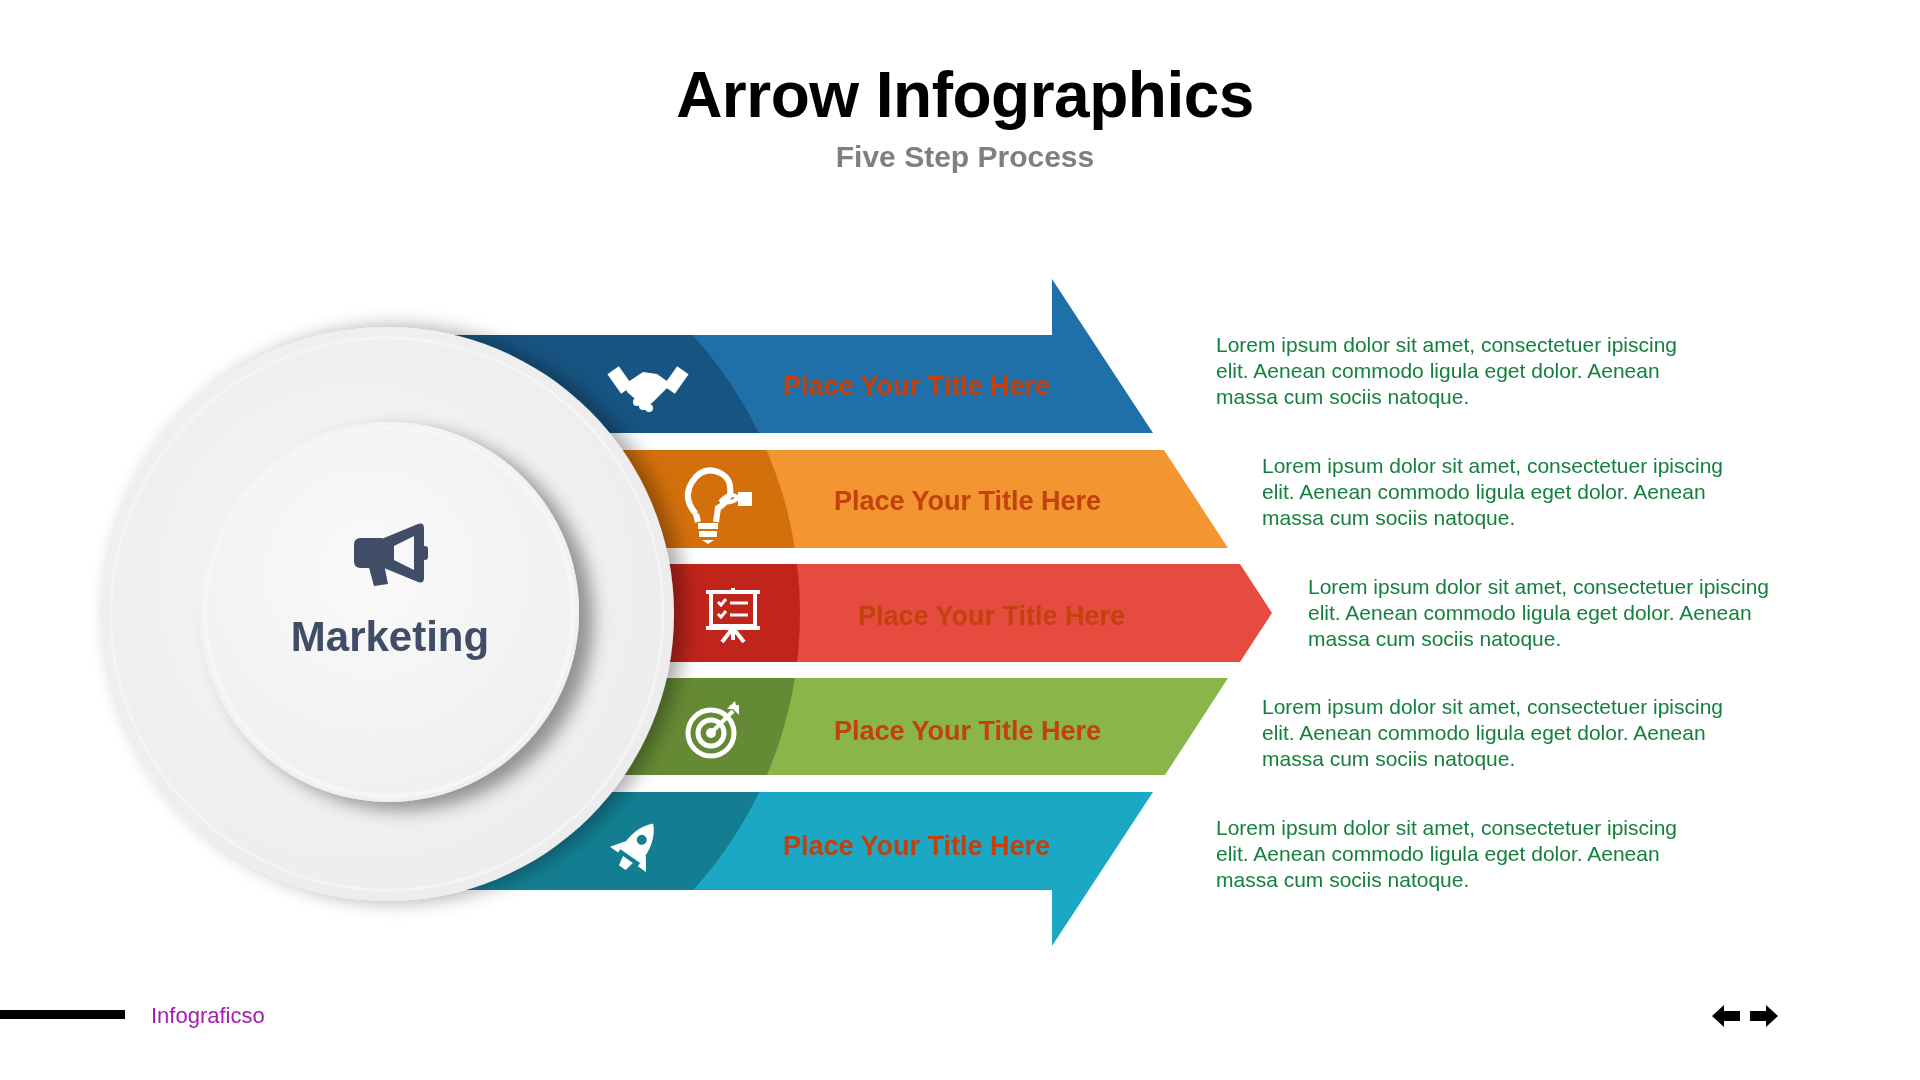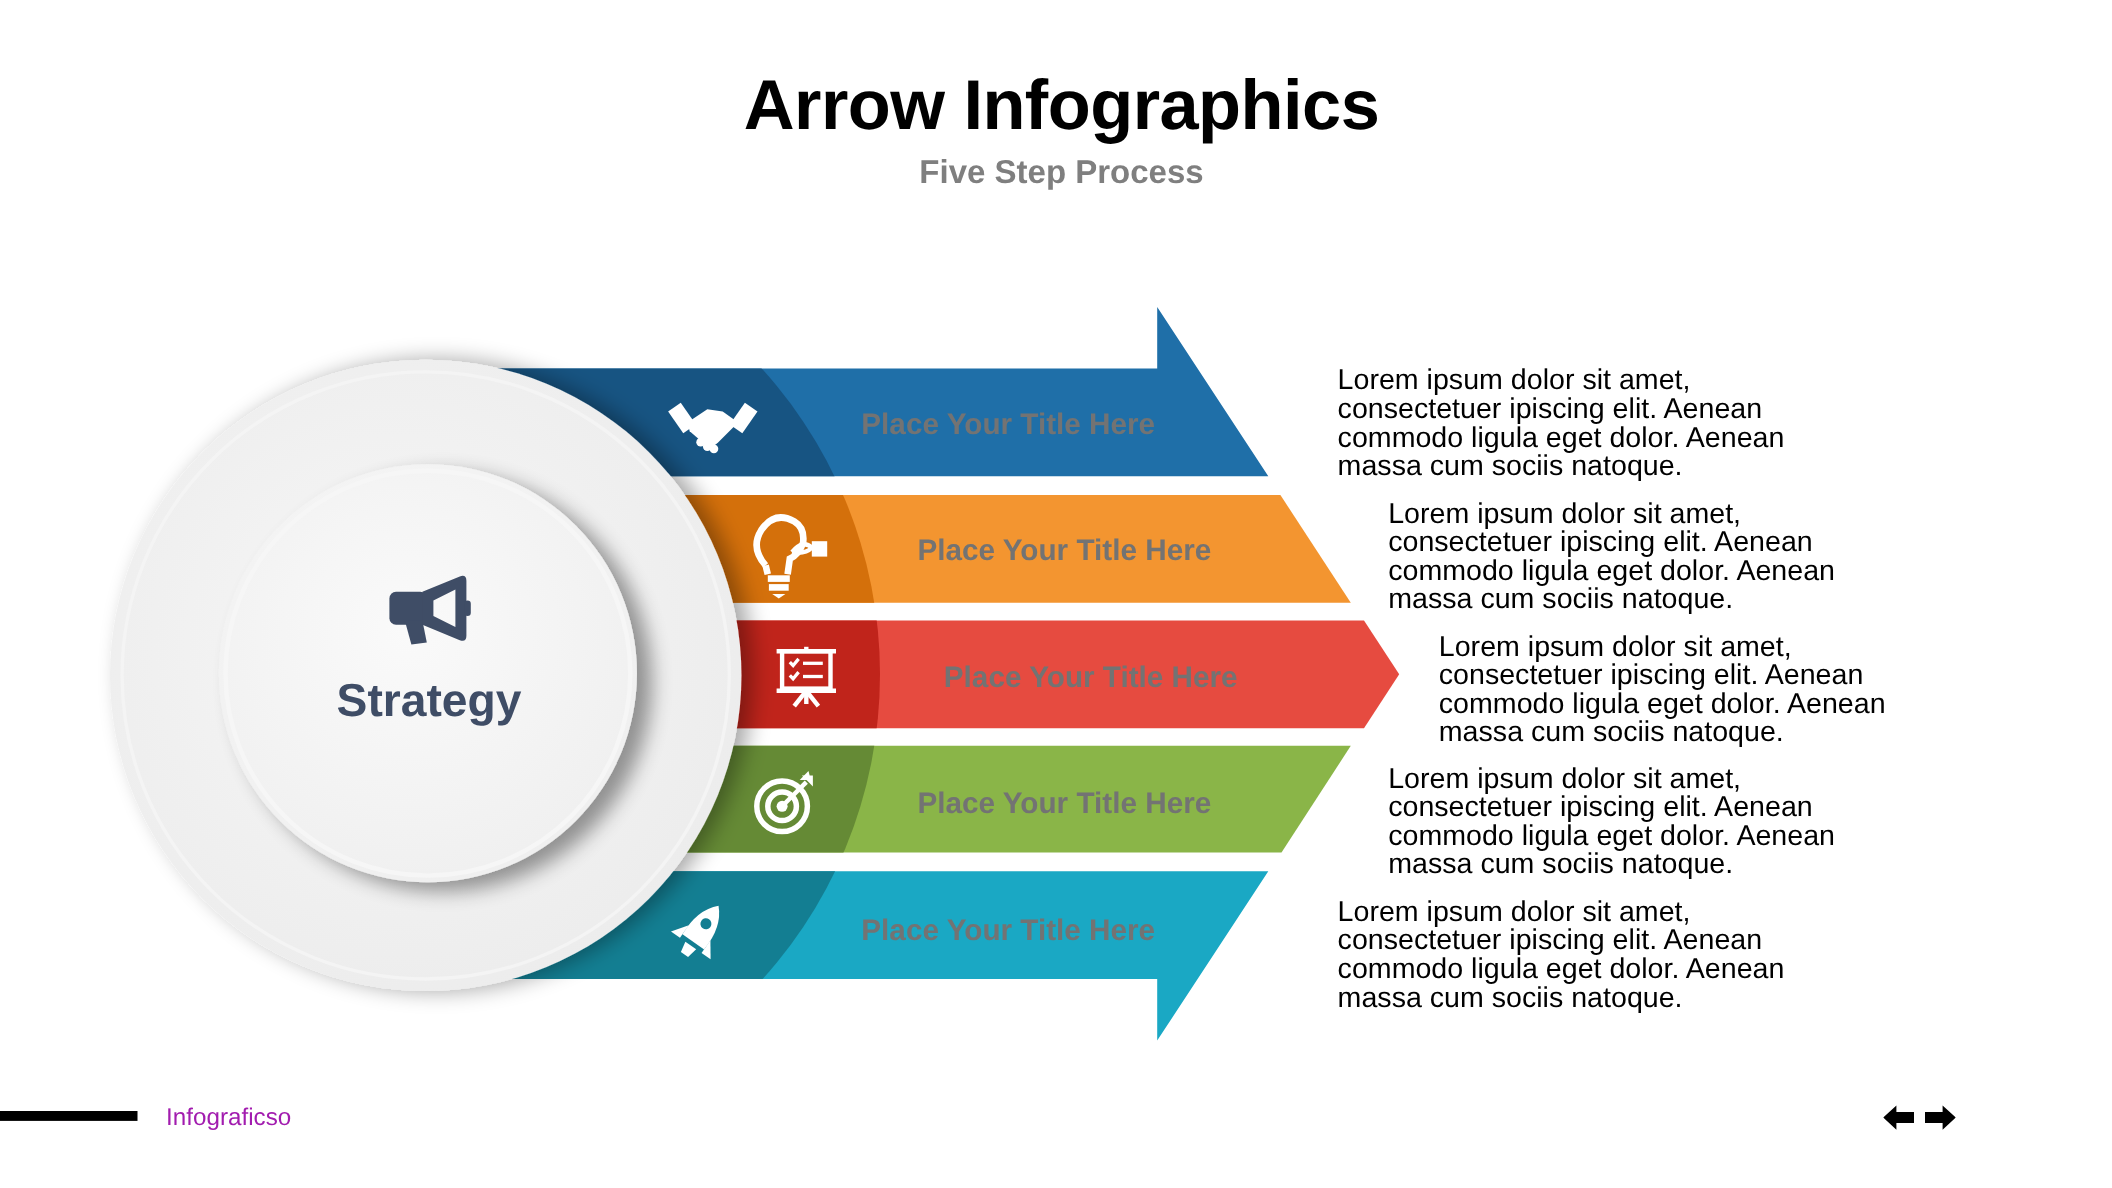--- a/index.html
+++ b/index.html
@@ -3,23 +3,23 @@
 <meta charset="utf-8">
 <style>
   html, body { margin:0; padding:0; background:#ffffff; }
   body { width:1920px; height:1080px; position:relative; overflow:hidden;
          font-family:"Liberation Sans", "DejaVu Sans", sans-serif; }
   .title { position:absolute; left:0; width:1930px; top:58px; text-align:center;
            font-size:64px; font-weight:bold; color:#000; letter-spacing:-0.5px; }
   .subtitle { position:absolute; left:0; width:1930px; top:140px; text-align:center;
               font-size:30px; font-weight:bold; color:#7f7f7f; }
   svg.art { position:absolute; left:0; top:0; }
-  .bar-label { position:absolute; color:#737373; font-size:27px; font-weight:bold;
+  .bar-label { position:absolute; color:#c2410c; font-size:27px; font-weight:bold;
                white-space:nowrap; transform:translateY(-50%); }
-  .desc { position:absolute; width:470px; color:#000000; font-size:26px; line-height:26px; }
+  .desc { position:absolute; width:470px; color:#15803d; font-size:21px; line-height:26px; }
   .center-text { position:absolute; left:230px; width:320px; top:612px; text-align:center;
                  color:#3f4d66; font-size:42px; font-weight:bold; line-height:50px; }
   .footer-line { position:absolute; left:0; top:1010px; width:125px; height:9px; background:#000; }
   .brand { position:absolute; left:151px; top:1003px; font-size:22px; font-weight:normal; color:#a21caf; }
   .nav-btn { position:absolute; top:1003px; width:30px; height:26px; cursor:pointer; }
 </style>
 </head>
 <body>
 
 <div class="title">Arrow Infographics</div>
@@ -146,21 +146,21 @@
   <g transform="translate(636,848) rotate(35)" fill="#ffffff">
     <path d="M0 -30 Q14 -16 12 10 L-12 10 Q-14 -16 0 -30 Z"></path>
     <circle cx="0" cy="-10" r="5" fill="#137e92"></circle>
     <path d="M-12 0 L-22 14 L-12 14 Z"></path>
     <path d="M12 0 L22 14 L12 14 Z"></path>
     <path d="M-6 14 L6 14 L4 24 L-4 24 Z"></path>
   </g>
 </svg>
 
 <div class="center-text">
-  <div>Strategy</div>
+  <div>Marketing</div>
 </div>
 
 <div class="bar-label" style="left:783px; top:386px;">Place Your Title Here</div>
 <div class="bar-label" style="left:834px; top:501px;">Place Your Title Here</div>
 <div class="bar-label" style="left:858px; top:616px;">Place Your Title Here</div>
 <div class="bar-label" style="left:834px; top:731px;">Place Your Title Here</div>
 <div class="bar-label" style="left:783px; top:846px;">Place Your Title Here</div>
 
 <div class="desc" style="left:1216px; top:332px;">Lorem ipsum dolor sit amet, consectetuer ipiscing elit. Aenean commodo ligula eget dolor. Aenean massa cum sociis natoque.</div>
 <div class="desc" style="left:1262px; top:453px;">Lorem ipsum dolor sit amet, consectetuer ipiscing elit. Aenean commodo ligula eget dolor. Aenean massa cum sociis natoque.</div>

